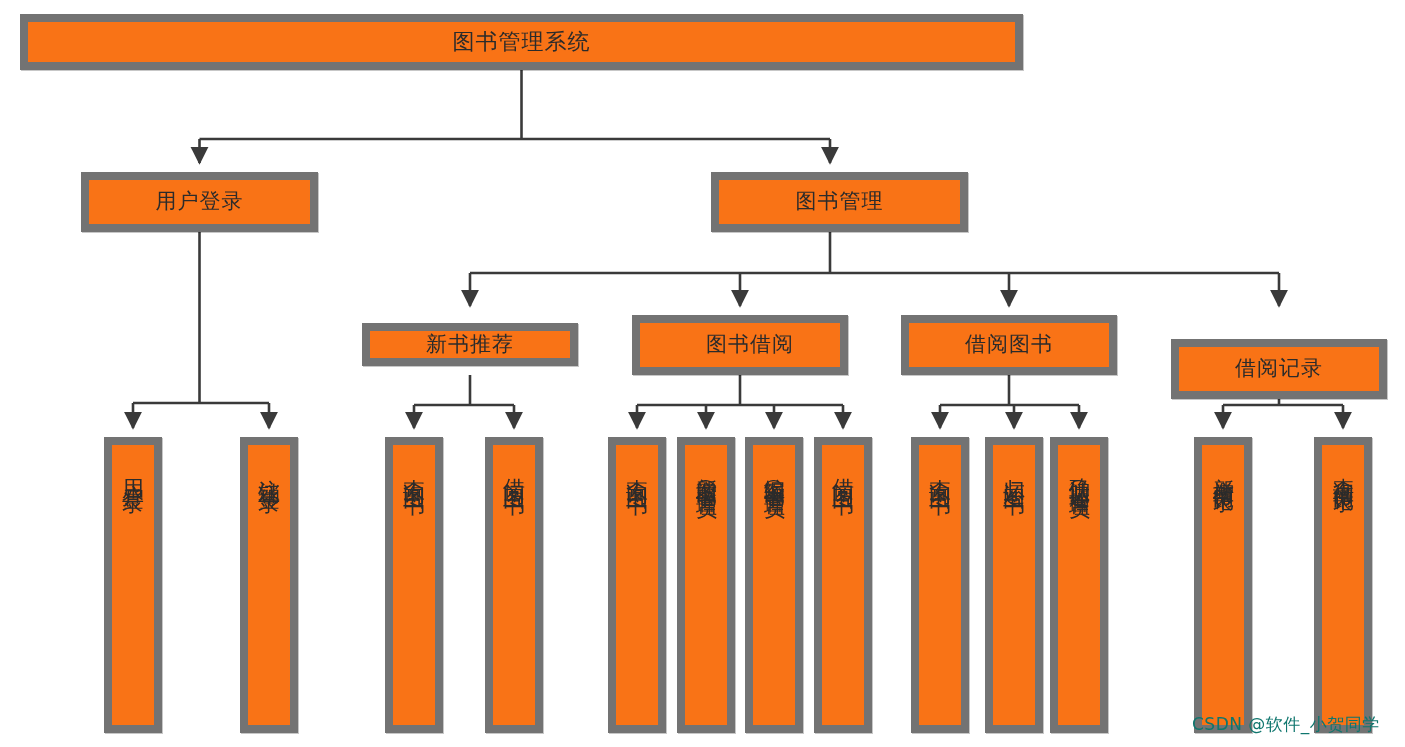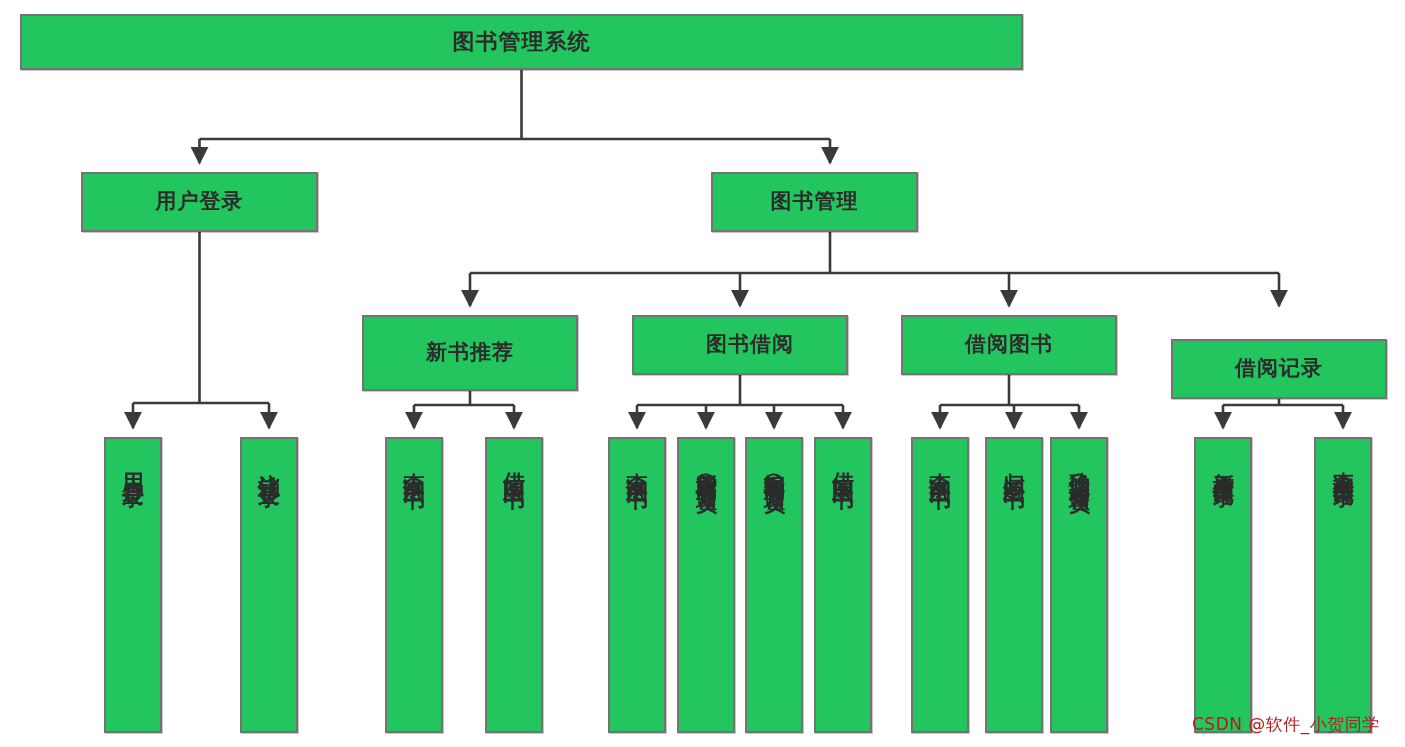--- a/index.html
+++ b/index.html
@@ -21,28 +21,27 @@
     position: absolute;
     left: 0;
     top: 0;
     width: 1405px;
     height: 747px;
     pointer-events: none;
   }
   .node {
     position: absolute;
     box-sizing: border-box;
-    background: #22c55e;
-    border: 2px solid #737373;
+    background: #f97316;
+    border: 8px solid #737373;
     display: flex;
     align-items: center;
     justify-content: center;
     color: #2b2b2b;
     box-shadow: 1px 1px 0 rgba(0,0,0,0.22);
-    font-weight: bold;
   }
   .node.h {
     font-size: 21px;
     letter-spacing: 1px;
     line-height: 1.1;
   }
   .node.root { font-size: 22px; }
   .node.v {
     align-items: flex-start;
     justify-content: center;
@@ -57,21 +56,21 @@
     color: #2b2b2b;
     white-space: nowrap;
   }
   .vtext.tall {
     letter-spacing: 3px;
     font-size: 21px;
   }
   .watermark {
     position: absolute;
     font-size: 17px;
-    color: #b91c1c;
+    color: #0f766e;
     white-space: nowrap;
     letter-spacing: 0.5px;
   }
 </style>
 </head>
 <body>
 
 <div id="stage">
 
   <svg id="wires" viewBox="0 0 1405 747" xmlns="http://www.w3.org/2000/svg">
@@ -124,25 +123,25 @@
     </g>
   </svg>
 
   <div class="node h root" style="left:20px; top:14px; width:1003px; height:56px;">
     <span>图书管理系统</span>
   </div>
 
   <div class="node h" style="left:81px; top:172px; width:237px; height:60px;">
     <span>用户登录</span>
   </div>
-  <div class="node h" style="left:711px; top:172px; width:207px; height:60px;">
+  <div class="node h" style="left:711px; top:172px; width:257px; height:60px;">
     <span>图书管理</span>
   </div>
 
-  <div class="node h" style="left:362px; top:315px; width:216px; height:76px;">
+  <div class="node h" style="left:362px; top:323px; width:216px; height:43px;">
     <span>新书推荐</span>
   </div>
   <div class="node h" style="left:632px; top:315px; width:216px; height:60px;padding-left:20px;">
     <span>图书借阅</span>
   </div>
   <div class="node h" style="left:901px; top:315px; width:216px; height:60px;">
     <span>借阅图书</span>
   </div>
   <div class="node h" style="left:1171px; top:315px; width:216px; height:60px;margin-top:24px;">
     <span>借阅记录</span>

